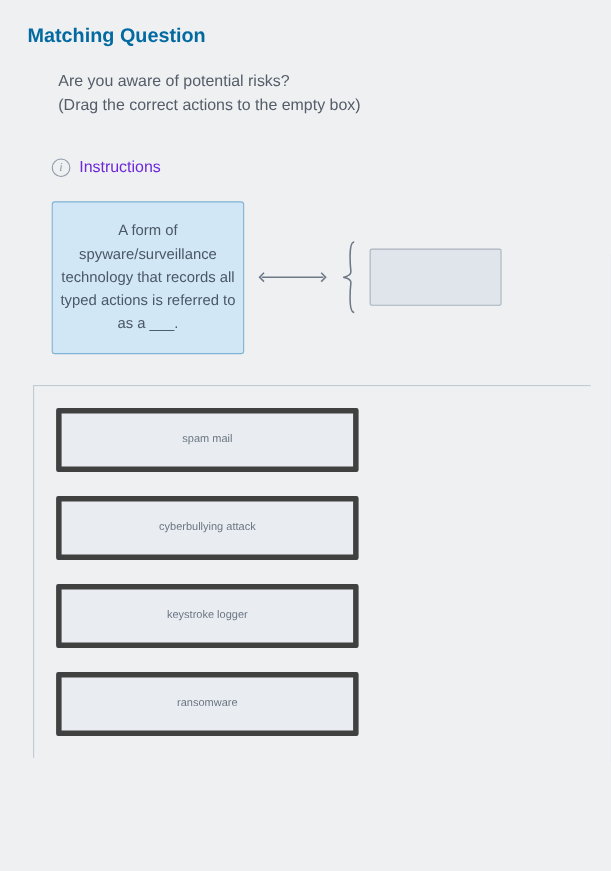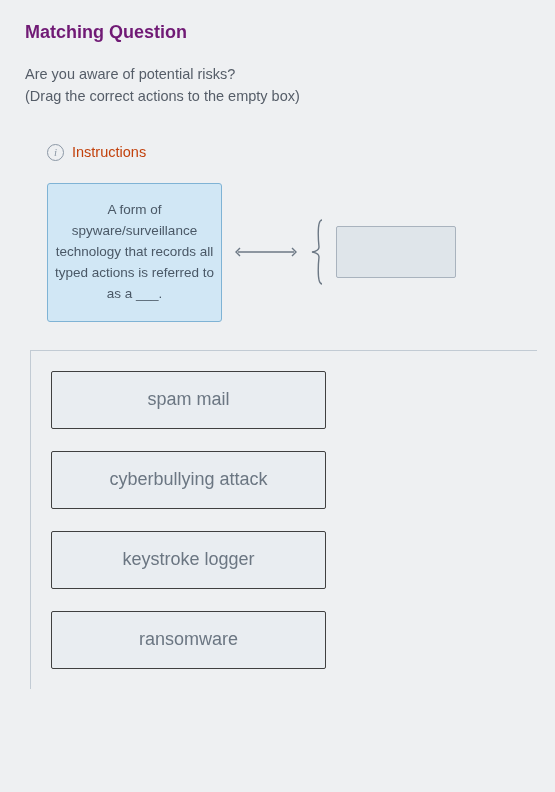--- a/index.html
+++ b/index.html
@@ -15,28 +15,29 @@
       overflow: hidden;
     }
     .page {
       background: #eef0f2;
       padding: 22px 18px 18px 25px;
       height: 100%;
     }
     .title {
       font-size: 18px;
       font-weight: 700;
-      color: #701a75;
+      color: #0369a1;
       margin-bottom: 20px;
     }
     .subtitle {
       font-size: 14.5px;
       color: #555d68;
       line-height: 1.55;
       margin-bottom: 36px;
+      margin-left: 28px;
     }
     .instructions-row {
       display: flex;
       align-items: center;
       gap: 8px;
       margin-bottom: 22px;
       margin-left: 22px;
     }
     .info-icon {
       width: 17px;
@@ -46,21 +47,21 @@
       display: flex;
       align-items: center;
       justify-content: center;
       font-size: 11px;
       color: #8b97a5;
       font-family: Georgia, serif;
       font-style: italic;
     }
     .instructions-label {
       font-size: 14.5px;
-      color: #c2410c;
+      color: #6d28d9;
     }
     .match-row {
       display: flex;
       align-items: center;
       margin-left: 22px;
       margin-bottom: 28px;
       gap: 12px;
     }
     .prompt-card {
       width: 175px;
@@ -91,27 +92,27 @@
       border-right: none;
       border-bottom: none;
       padding: 20px 0 20px 20px;
       margin-left: 5px;
       background: #eef0f2;
     }
     .option-card {
       width: 275px;
       height: 58px;
       background: #e9edf1;
-      border: 1px solid #404040;
+      border: 5px solid #404040;
       border-radius: 2px;
       display: flex;
       align-items: center;
       justify-content: center;
       margin-bottom: 22px;
-      font-size: 18px;
+      font-size: 10px;
       color: #6b7682;
       cursor: grab;
     }
     .option-card:last-child {
       margin-bottom: 0;
       text-align: right;
     }
   </style>
 </head>
 <body>

